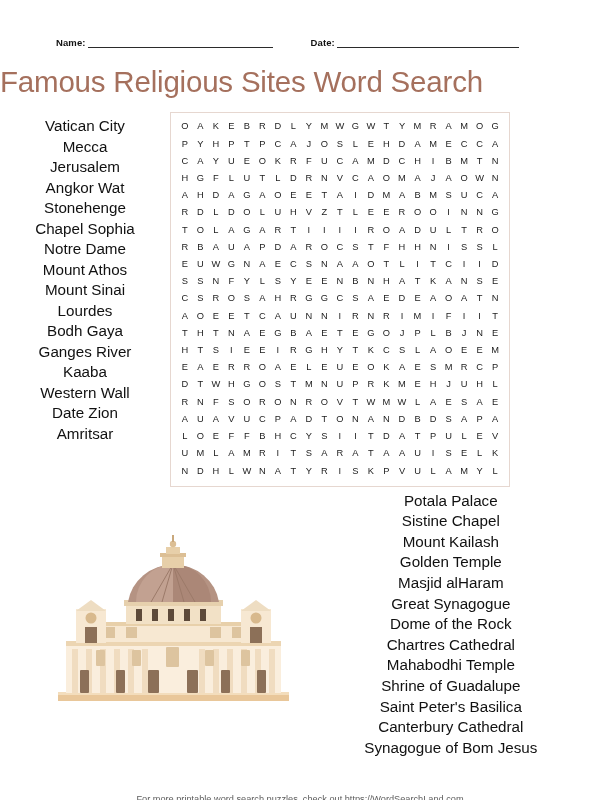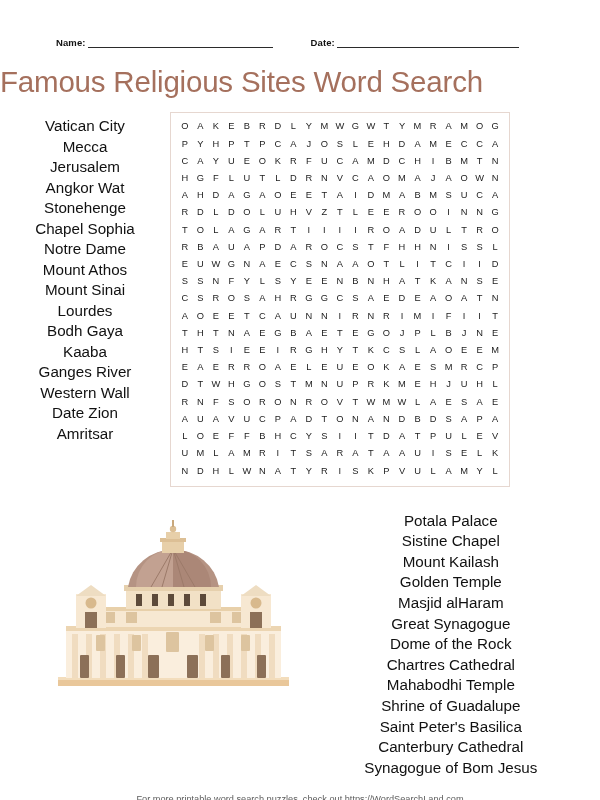--- a/index.html
+++ b/index.html
@@ -97,22 +97,22 @@
     color: #1b1b1b;
     height: 17.2px;
     padding: 0;
     line-height: 17.2px;
     width: 4.7619%;
   }
 
   
   .lower-row {
     display: flex;
-    align-items: flex-start;
-    margin-top: 24px;
+    align-items: center;
+    margin-top: 4px;
     padding-left: 32px;
   }
   .illo {
     width: 300px;
     display: flex;
     justify-content: center;
     padding-top: 8px;
   }
   .wordlist-right {
     width: 300px;
@@ -161,22 +161,22 @@
         <div class="w">Mecca</div>
         <div class="w">Jerusalem</div>
         <div class="w">Angkor Wat</div>
         <div class="w">Stonehenge</div>
         <div class="w">Chapel Sophia</div>
         <div class="w">Notre Dame</div>
         <div class="w">Mount Athos</div>
         <div class="w">Mount Sinai</div>
         <div class="w">Lourdes</div>
         <div class="w">Bodh Gaya</div>
+        <div class="w">Ganges River</div>
         <div class="w">Kaaba</div>
-        <div class="w">Ganges River</div>
         <div class="w">Western Wall</div>
         <div class="w">Date Zion</div>
         <div class="w">Amritsar</div>
       </div>
     <div class="grid-wrap">
       <table class="grid">
         <tbody>
             <tr>
               <td>O</td>
               <td>A</td>

